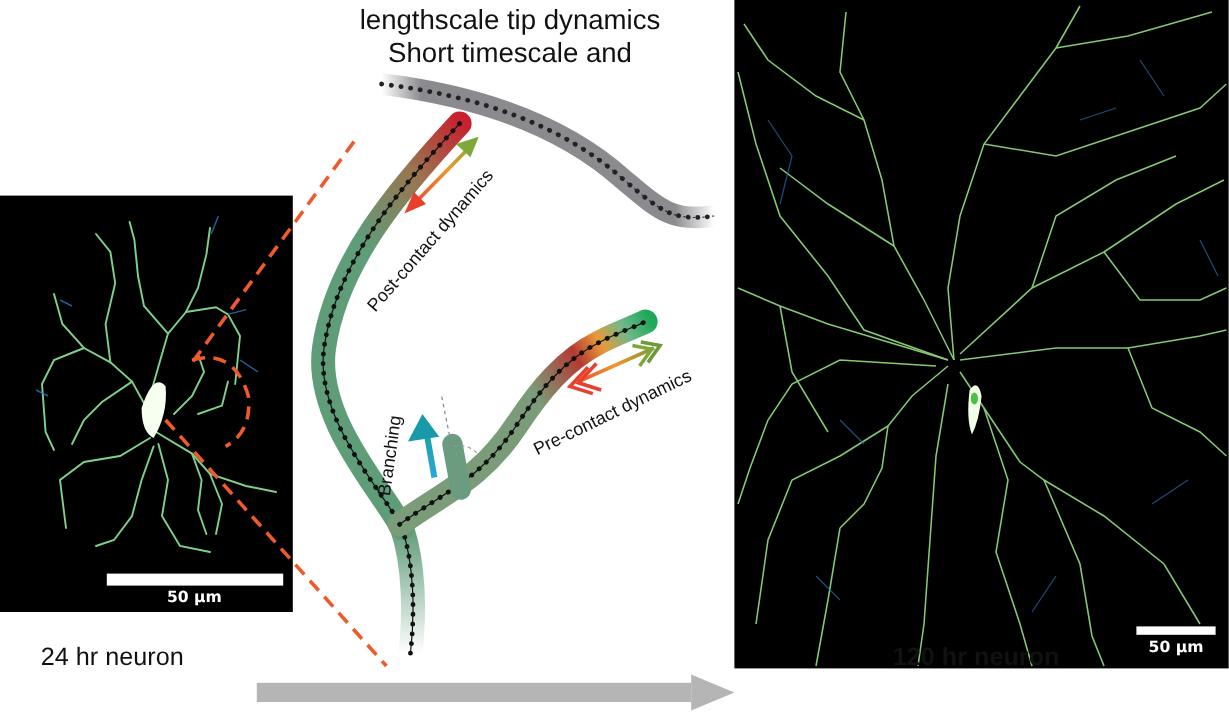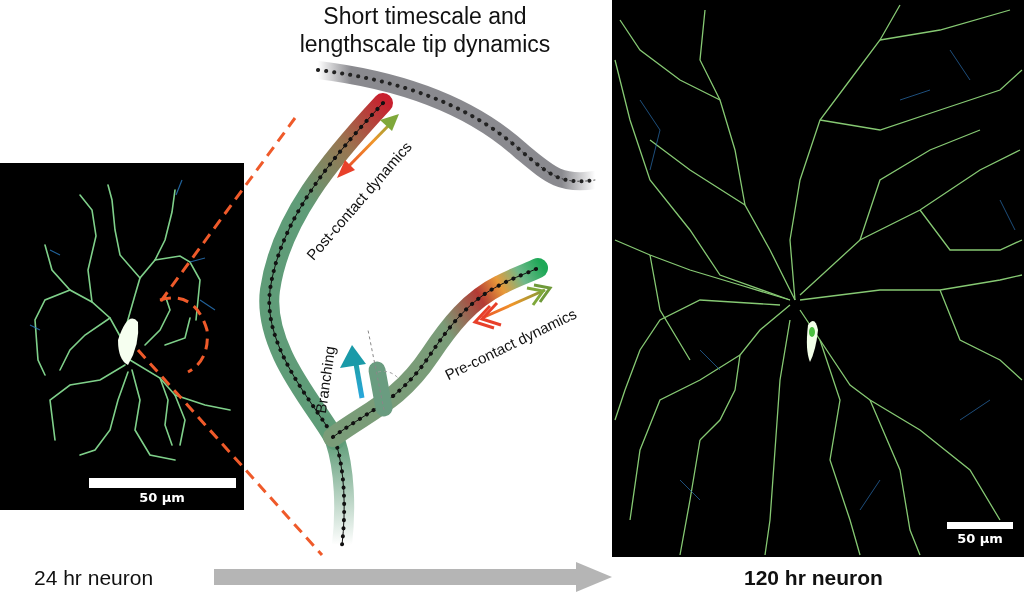--- a/index.html
+++ b/index.html
@@ -1,20 +1,20 @@
 <!DOCTYPE html>
 <html><head>
 <meta charset="utf-8">
 <style>
   html, body { margin:0; padding:0; background:#ffffff; }
   body { width:1024px; height:599px; position:relative; overflow:hidden; font-family:"Liberation Sans", sans-serif; }
   .abs { position:absolute; }
   #fig { position:absolute; left:0; top:0; }
   .title { left:240px; top:2px; width:370px; text-align:center; font-size:23px; line-height:28px; color:#111; }
-  .bottom-label { font-size:21px; color:#111; top:566px;text-align:right; }
+  .bottom-label { font-size:21px; color:#111; top:536px;text-align:right; }
   .scale-text { font-family:"DejaVu Sans", sans-serif; font-weight:bold; color:#fff; }
   .rot { font-size:15px; color:#111; white-space:nowrap; transform-origin:0 0; }
 </style>
 </head>
 <body>
 
 <svg id="fig" width="1024" height="599" viewBox="0 0 1024 599" xmlns="http://www.w3.org/2000/svg">
   <defs>
     <linearGradient id="greyFade" x1="0" y1="0" x2="1" y2="0">
       <stop offset="0" stop-color="#8a8a8f" stop-opacity="0"></stop>
@@ -176,22 +176,22 @@
   </g>
   <text id="rsb" x="980" y="543" text-anchor="middle" font-size="13" fill="#fff" font-family="DejaVu Sans, sans-serif" font-weight="bold">50 µm</text>
 
   <g>
     <rect x="214" y="569" width="362" height="16" fill="#b5b5b5"></rect>
     <path d="M576 562 L612 577 L576 592 Z" fill="#b5b5b5"></path>
   </g>
 </svg>
 
 <div class="abs title">
+  <div>lengthscale tip dynamics</div>
   <div>Short timescale and</div>
-  <div>lengthscale tip dynamics</div>
 </div>
 
 <div class="abs rot" style="left:303px; top:252px; transform:rotate(-49deg);">Post-contact dynamics</div>
 
 <div class="abs rot" style="left:442px; top:368px; transform:rotate(-26deg);">Pre-contact dynamics</div>
 
 <div class="abs rot" style="left:312px; top:412px; transform:rotate(-82deg); font-size:15px;">Branching</div>
 
 <div class="abs bottom-label" style="left:34px;">24 hr neuron</div>
 <div class="abs bottom-label" style="left:744px;font-weight:bold;">120 hr neuron</div>

